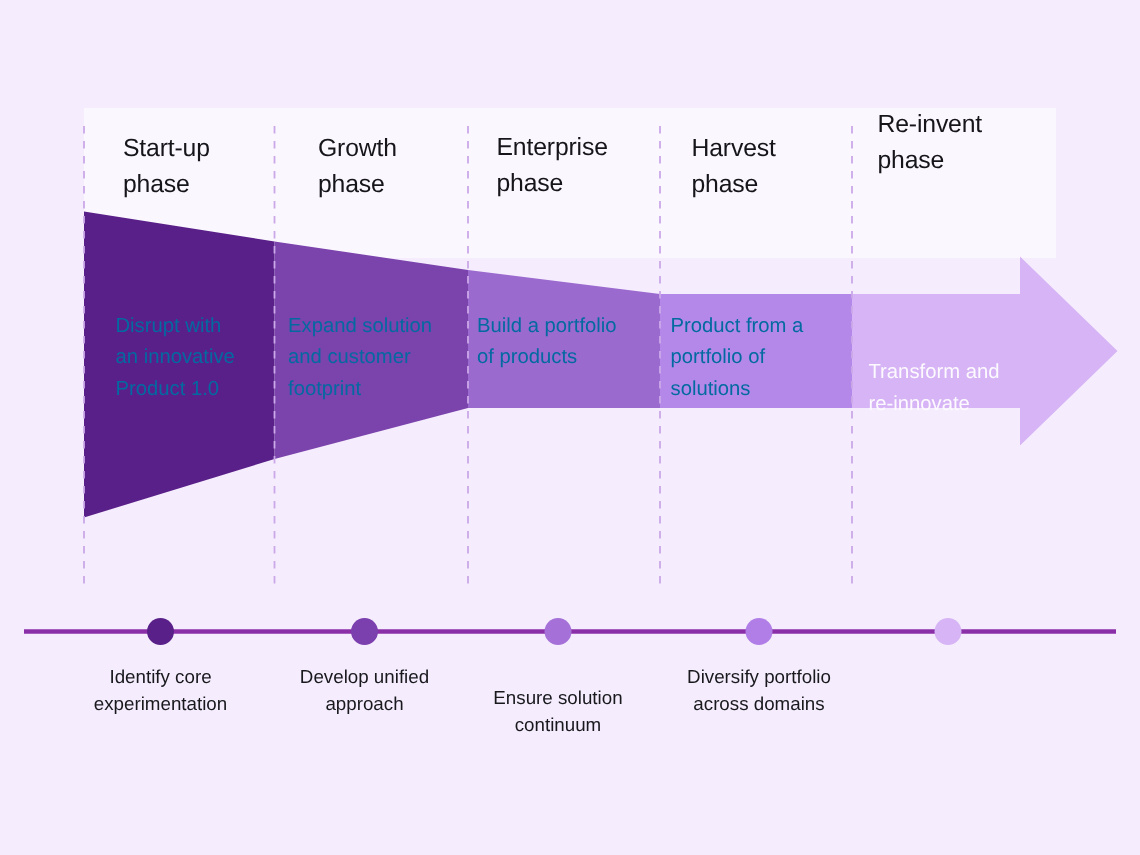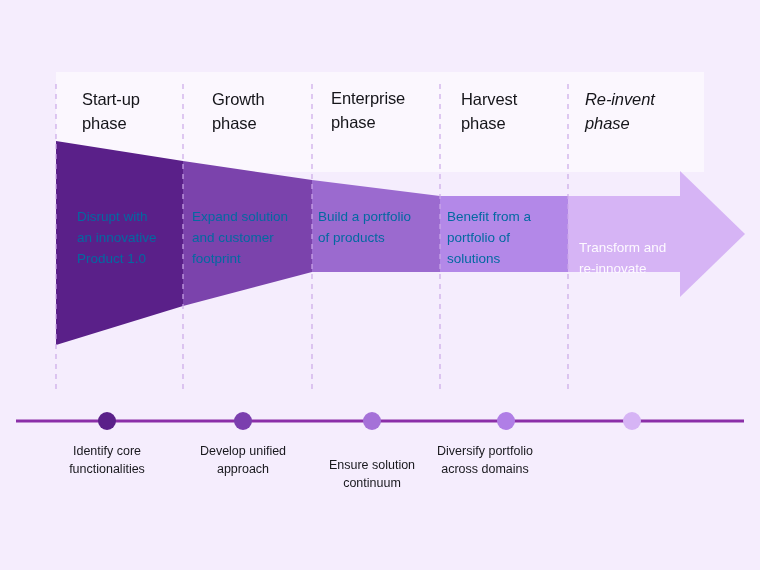--- a/index.html
+++ b/index.html
@@ -94,39 +94,39 @@
   </svg>
 
   <div class="phase-label" style="left:82px;  top:87px;">Start-up
 phase</div>
   <div class="phase-label" style="left:212px; top:87px;">Growth
 phase</div>
   <div class="phase-label" style="left:331px; top:86px;">Enterprise
 phase</div>
   <div class="phase-label" style="left:461px; top:87px;">Harvest
 phase</div>
-  <div class="phase-label" style="left:585px; top:87px;font-style:italic;">Re-invent
+  <div class="phase-label" style="left:585px; top:71px;">Re-invent
 phase</div>
 
   <div class="stage-text" style="left:77px;  top:206px;">Disrupt with
 an innovative
 Product 1.0</div>
   <div class="stage-text" style="left:192px; top:206px;">Expand solution
 and customer
 footprint</div>
   <div class="stage-text" style="left:318px; top:206px;">Build a portfolio
 of products</div>
-  <div class="stage-text" style="left:447px; top:206px;">Benefit from a
+  <div class="stage-text" style="left:447px; top:206px;">Product from a
 portfolio of
 solutions</div>
   <div class="stage-text" style="left:579px; top:213px; color:#fdfaff;margin-top:24px;">Transform and
 re-innovate</div>
 
   <div class="tl-label" style="left:37px;  top:442px; width:140px;">Identify core
-functionalities</div>
+experimentation</div>
   <div class="tl-label" style="left:173px; top:442px; width:140px;">Develop unified
 approach</div>
   <div class="tl-label" style="left:302px; top:456px; width:140px;">Ensure solution
 continuum</div>
-  <div class="tl-label" style="left:415px; top:442px; width:140px;">Diversify portfolio
+  <div class="tl-label" style="left:436px; top:442px; width:140px;">Diversify portfolio
 across domains</div>
 
 </div>
 
 </body></html>

